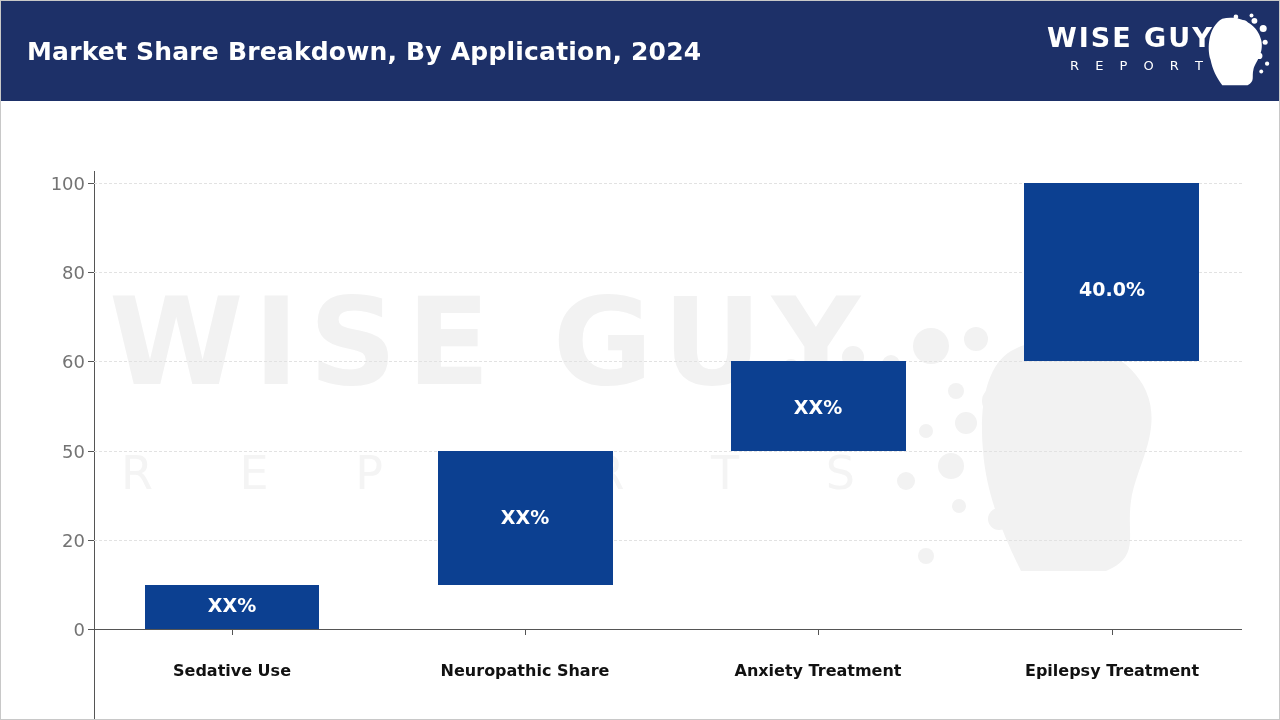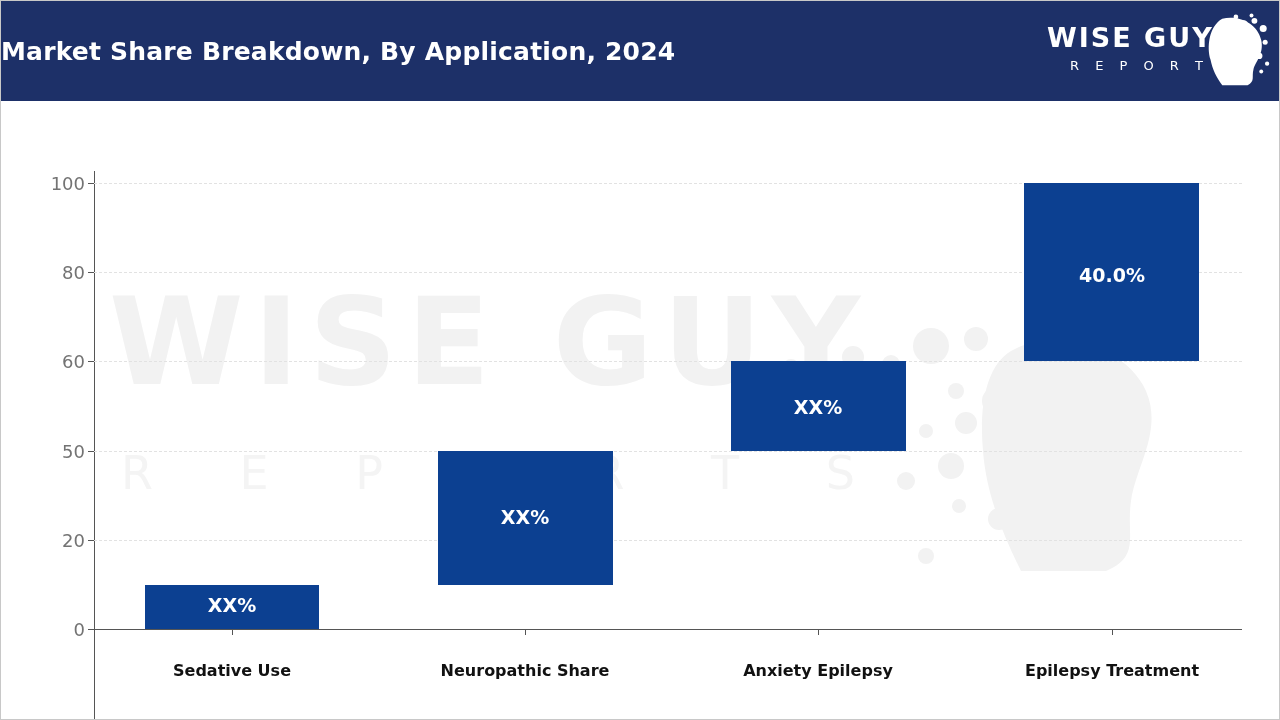--- a/index.html
+++ b/index.html
@@ -32,20 +32,21 @@
     background: #1d3068;
     display: flex;
     align-items: center;
     justify-content: space-between;
   }
   .header-title {
     color: #ffffff;
     font-size: 25px;
     font-weight: bold;
     letter-spacing: 0.2px;
+    padding-left: 26px;
     white-space: nowrap;
   }
   .logo {
     position: relative;
     width: 230px;
     height: 86px;
     margin-right: 8px;
     flex: none;
   }
   .logo-wise {
@@ -259,28 +260,28 @@
     <div class="bar" style="left:144px;top:484px;width:174px;height:44px;"></div>
     <div class="bar-label" style="left:231px;top:504px;">XX%</div>
 
     <div class="bar" style="left:437px;top:350px;width:175px;height:134px;"></div>
     <div class="bar-label" style="left:524px;top:416px;">XX%</div>
 
     <div class="bar" style="left:730px;top:260px;width:175px;height:90px;"></div>
     <div class="bar-label" style="left:817px;top:306px;">XX%</div>
 
     <div class="bar" style="left:1023px;top:82px;width:175px;height:178px;"></div>
-    <div class="bar-label" style="left:1111px;top:174px;">40.0%</div>
+    <div class="bar-label" style="left:1111px;top:188px;">40.0%</div>
 
     <div class="xtick-mark" style="left:231px;"></div>
     <div class="cat-label" style="left:231px;">Sedative Use</div>
 
     <div class="xtick-mark" style="left:524px;"></div>
     <div class="cat-label" style="left:524px;">Neuropathic Share</div>
 
     <div class="xtick-mark" style="left:817px;"></div>
-    <div class="cat-label" style="left:817px;">Anxiety Epilepsy</div>
+    <div class="cat-label" style="left:817px;">Anxiety Treatment</div>
 
     <div class="xtick-mark" style="left:1111px;"></div>
     <div class="cat-label" style="left:1111px;">Epilepsy Treatment</div>
 
   </div>
 </div>
 
 </body></html>

